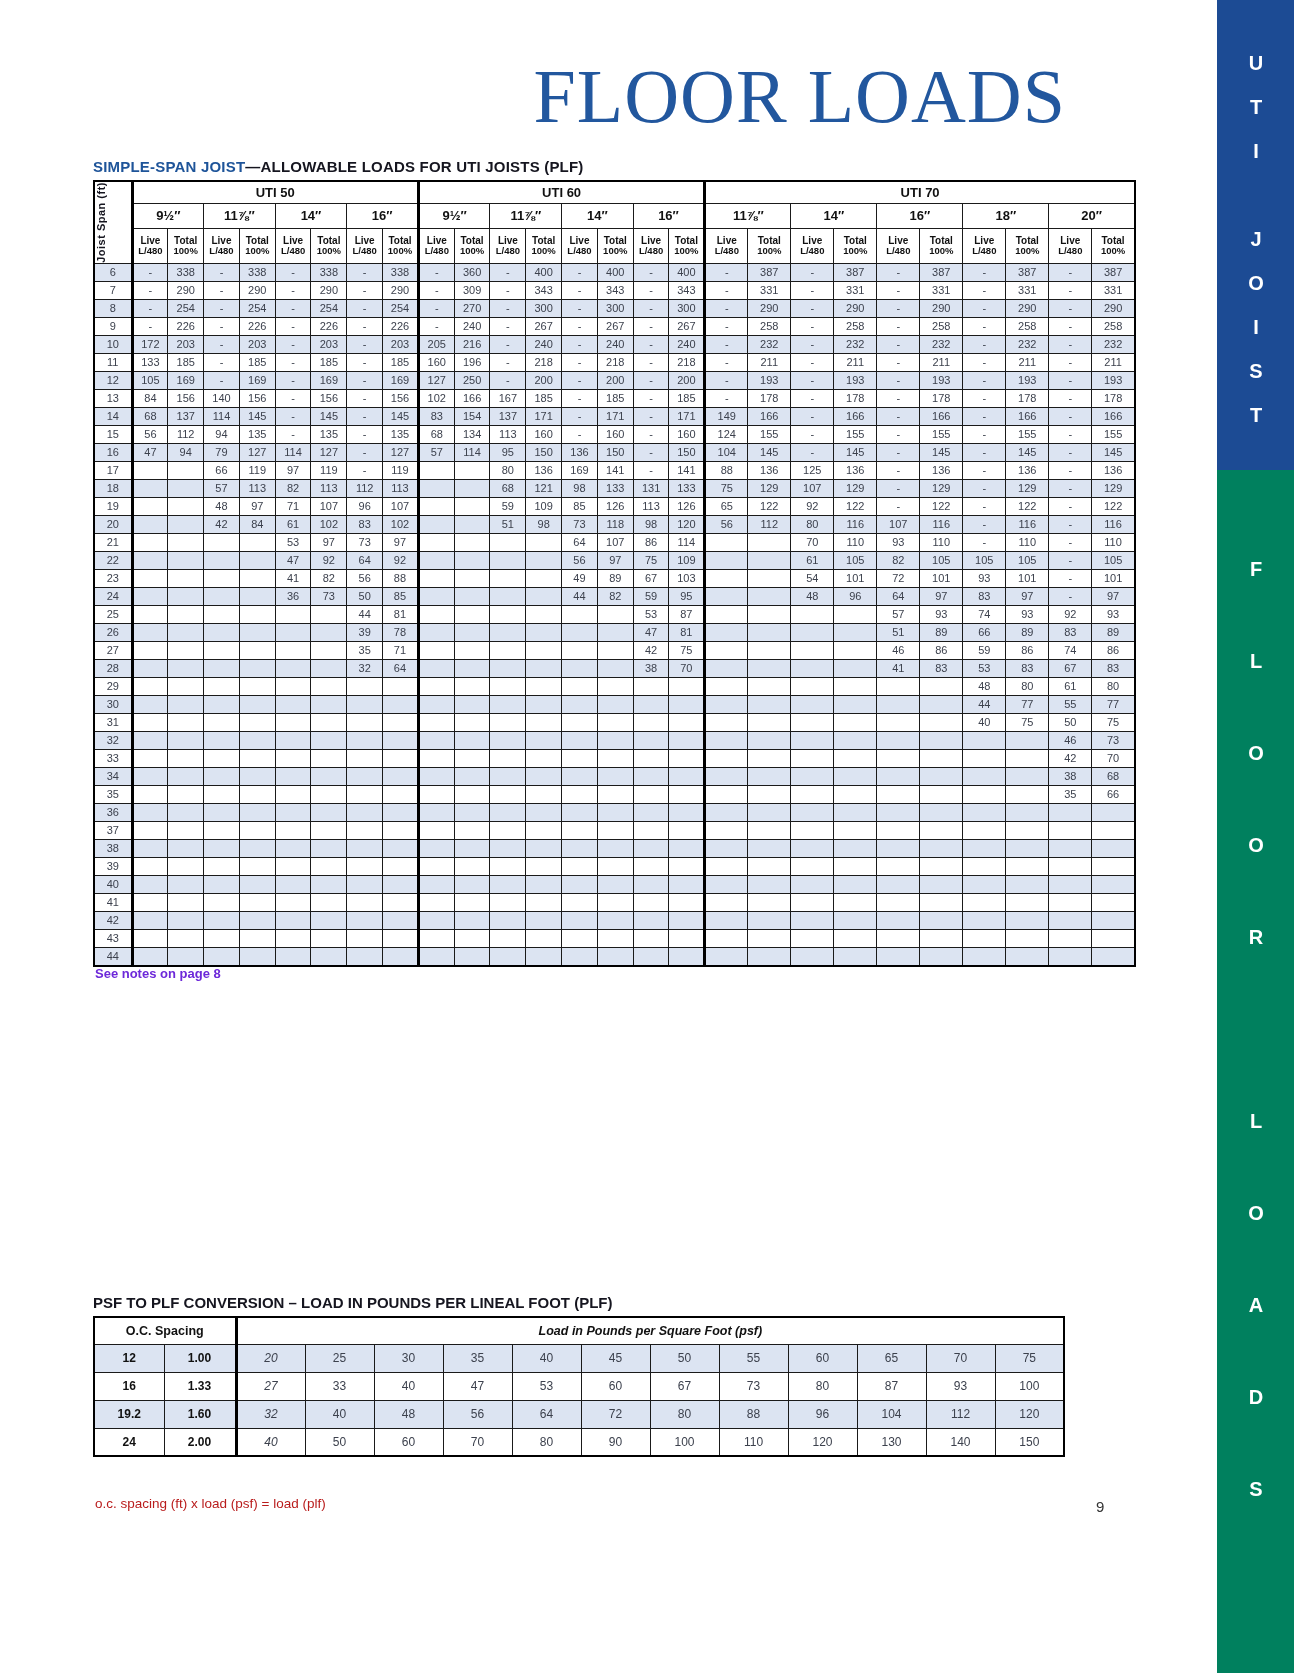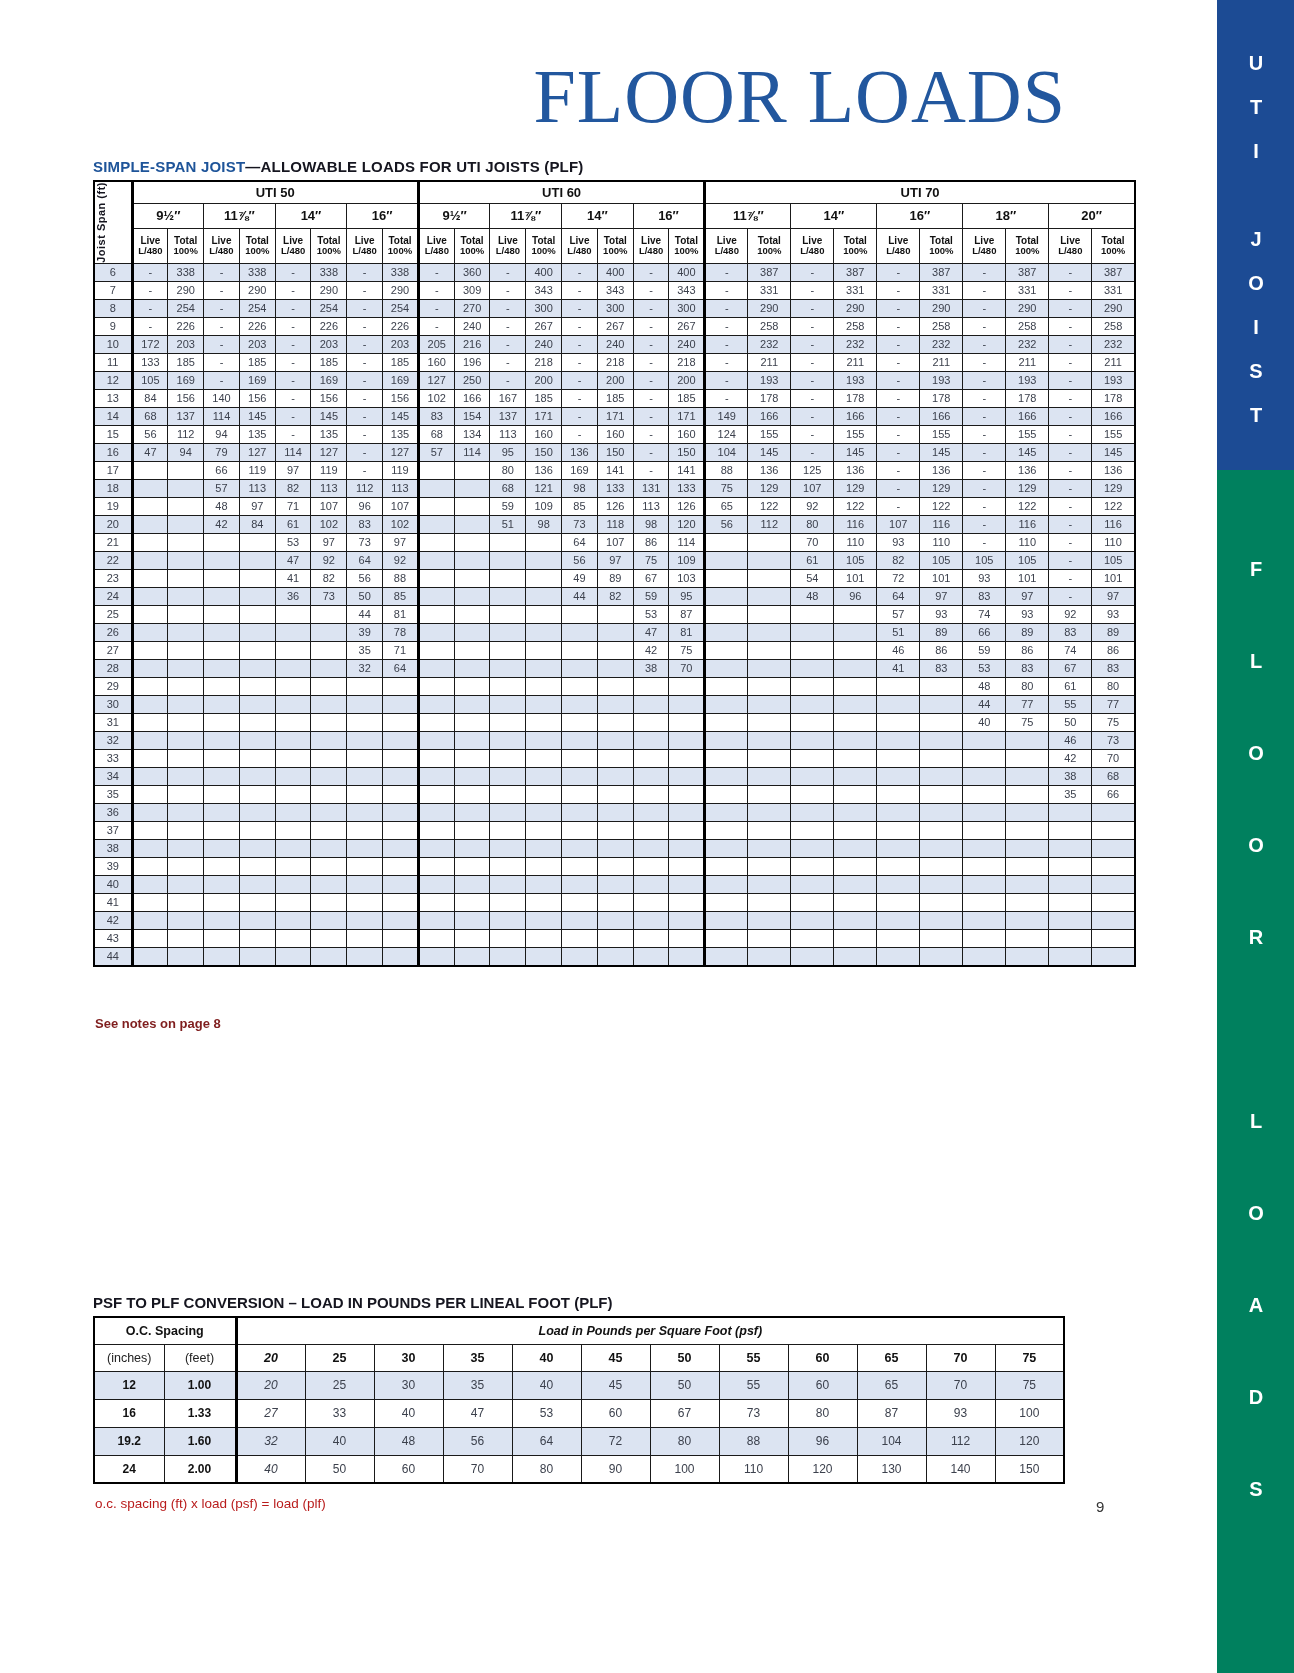--- a/index.html
+++ b/index.html
@@ -20,21 +20,21 @@
   }
   .sidebar-green .vtext { letter-spacing:70px; }
   
   .title {
     position:absolute; top:58px; left:400px; width:666px; text-align:right;
     font-family:"Liberation Serif", serif; font-weight:normal;
     font-size:76px; letter-spacing:1px; line-height:1.0;
   }
   .heading { position:absolute; top:158px; left:93px; font-size:15px; font-weight:bold; color:#15151f; letter-spacing:0.2px; }
   .conv-heading { position:absolute; top:1294px; left:93px; font-size:15px; font-weight:bold; color:#15151f; }
-  .see-notes { position:absolute; top:1016px; left:95px; font-size:13px; font-weight:bold; color:#7f1d1d; }
+  .see-notes { position:absolute; top:966px; left:95px; font-size:13px; font-weight:bold; color:#6d28d9; }
   .conv-footnote { position:absolute; top:1496px; left:95px; font-size:13.5px; color:#b91c1c;text-align:center; }
   .page-number { position:absolute; top:1498px; left:1096px; font-size:15px; color:#333; }
   
   table { border-collapse:collapse; table-layout:fixed;padding-left:48px; }
   #main-table { position:absolute; top:180px; left:93px; width:1042px; border:2px solid #000; }
   #main-table th, #main-table td {
     border:1px solid #1a1a1a; text-align:center; vertical-align:middle;
     overflow:hidden; white-space:nowrap;
   }
   #main-table td { height:17px; line-height:17px; font-size:11px; color:#3c414d; padding:0; }
@@ -1396,36 +1396,20 @@
         <col style="width: 69px;">
         <col style="width: 69px;">
         <col style="width: 69px;">
         <col style="width: 69px;">
       </colgroup>
       <thead>
         <tr>
           <th colspan="2">O.C. Spacing</th>
           <th colspan="12" class="gs">Load in Pounds per Square Foot (psf)</th>
         </tr>
-        <tr>
-          <th class="subh">(inches)</th>
-          <th class="subh">(feet)</th>
-          <th class="gs">20</th>
-          <th>25</th>
-          <th>30</th>
-          <th>35</th>
-          <th>40</th>
-          <th>45</th>
-          <th>50</th>
-          <th>55</th>
-          <th>60</th>
-          <th>65</th>
-          <th>70</th>
-          <th>75</th>
-        </tr>
       </thead>
       <tbody>
         <tr class="stripe">
           <td class="rowhead">12</td>
           <td class="rowhead">1.00</td>
           <td class="gs">20</td>
           <td>25</td>
           <td>30</td>
           <td>35</td>
           <td>40</td>

